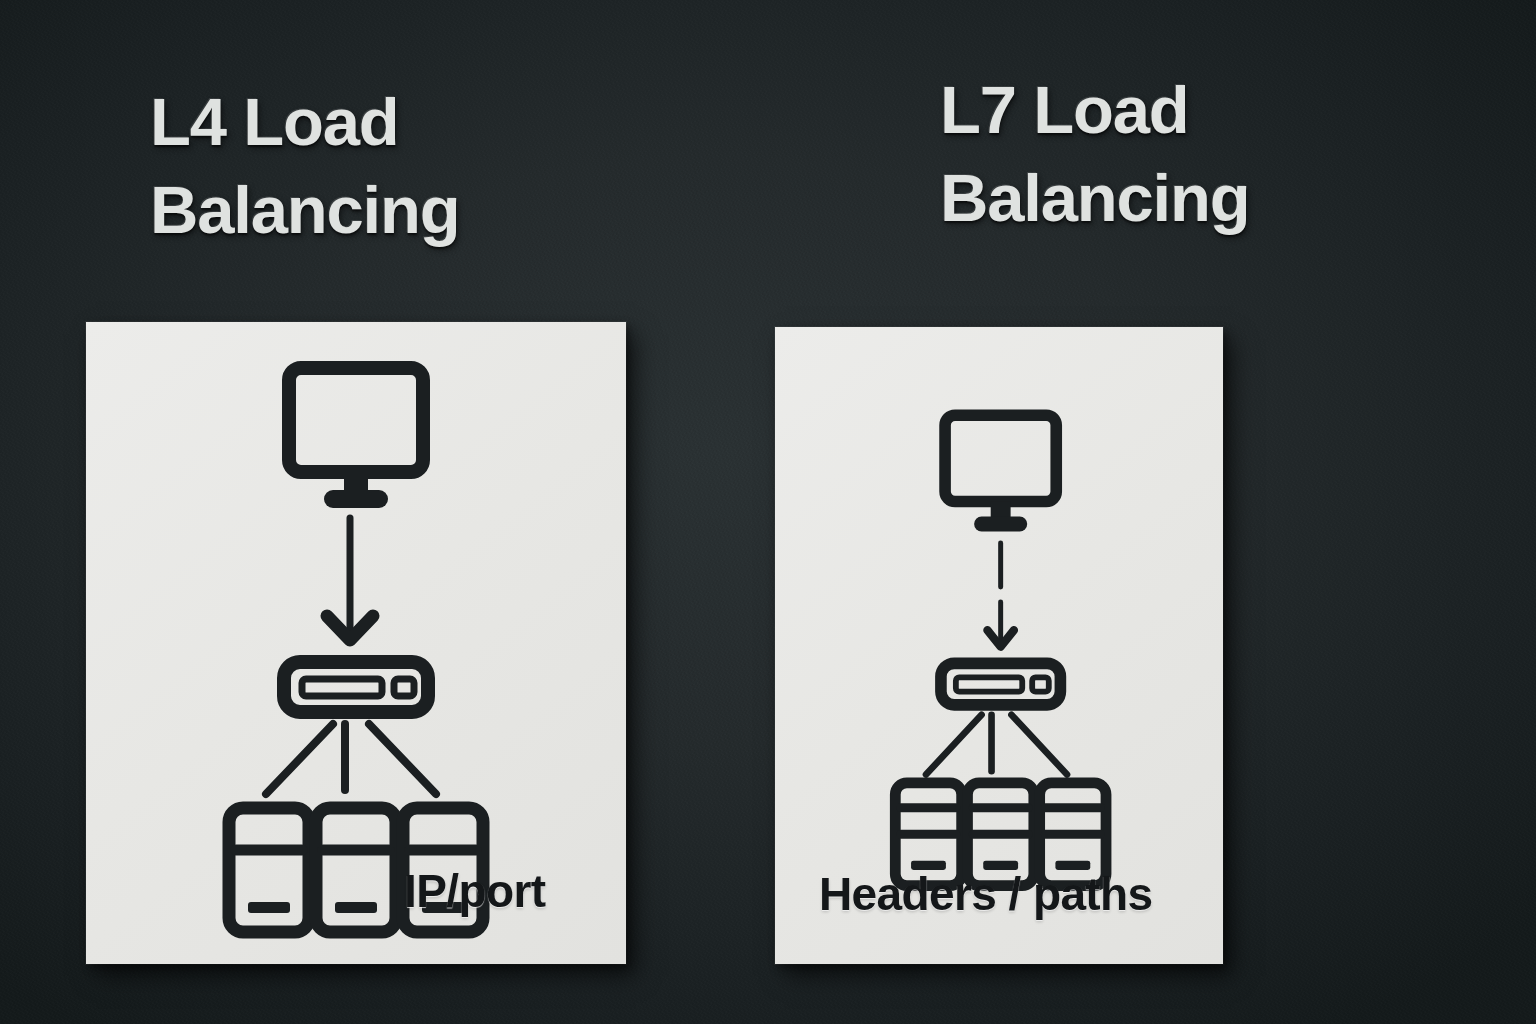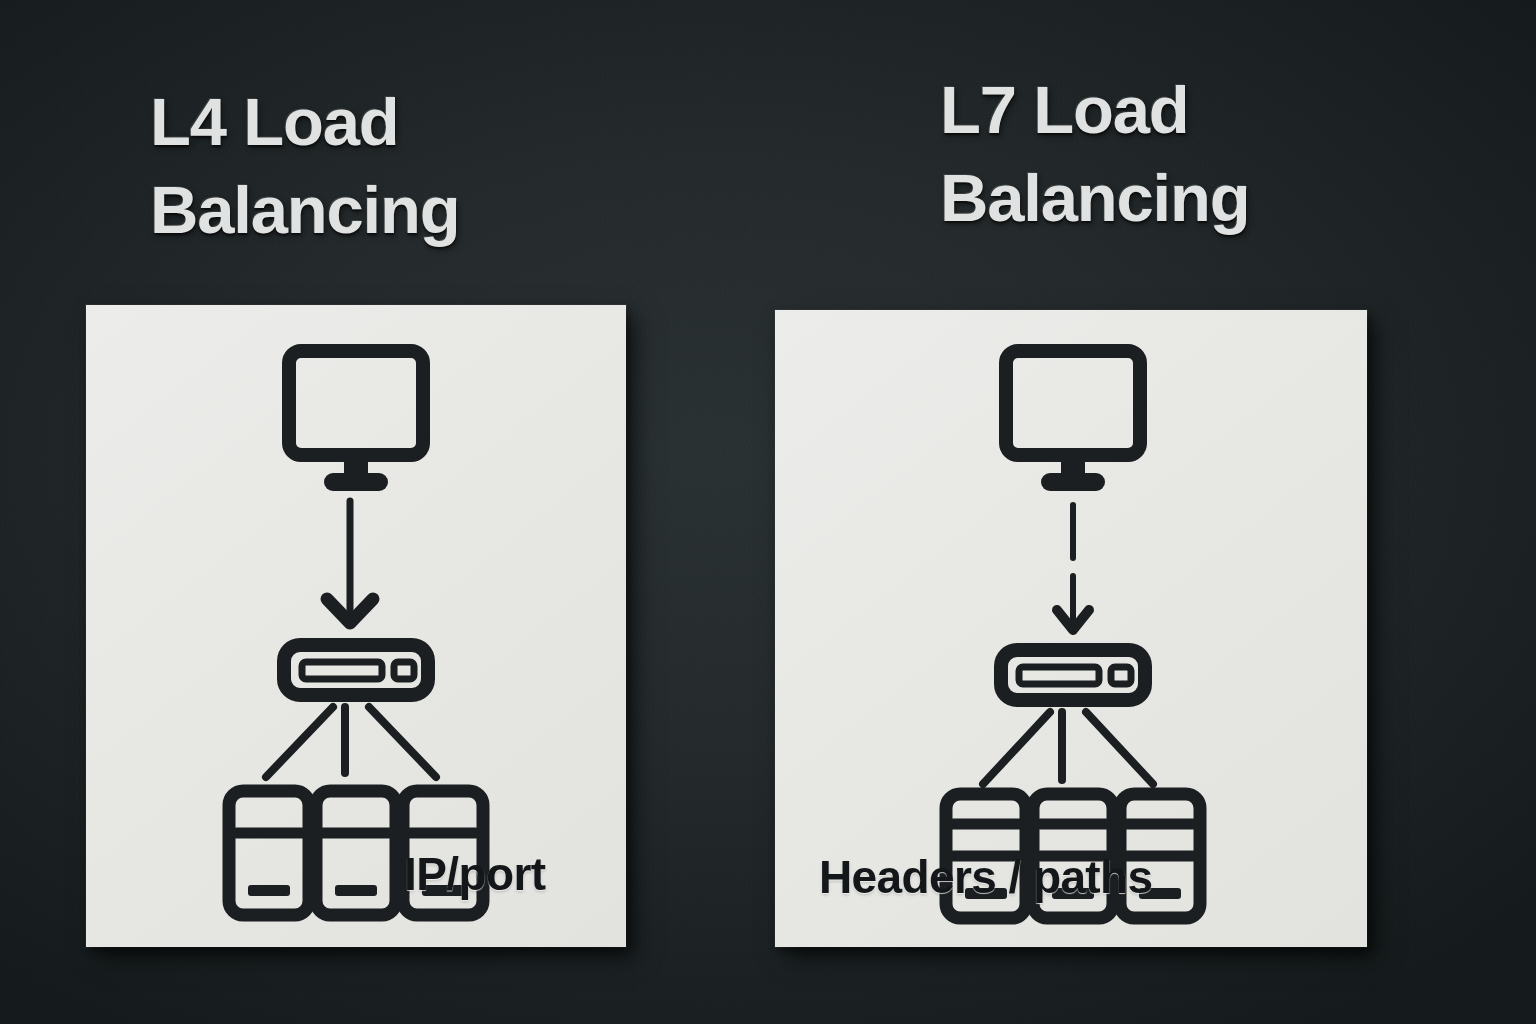--- a/index.html
+++ b/index.html
@@ -45,23 +45,24 @@
   #title-left  { left: 150px; top: 78px; }
   #title-right { left: 940px; top: 66px; }
 
   .card {
     position: absolute;
     background: linear-gradient(142deg, #ececea 0%, #e7e7e4 48%, #e2e2df 100%);
     box-shadow:
       10px 12px 22px rgba(0,0,0,.55),
       3px 4px 8px rgba(0,0,0,.42),
       0 0 0 1px rgba(255,255,255,.06);
+    margin-top: 17px;
   }
   #card-left  { left: 86px;  top: 305px; width: 540px; height: 642px; }
-  #card-right { left: 775px; top: 310px; width: 592px; height: 637px; }
+  #card-right { left: 775px; top: 310px; width: 448px; height: 637px; }
 
   .diagram {
     position: absolute;
     inset: 0;
   }
   .diagram svg { display: block; width: 100%; height: 100%; }
 
   .flow-label {
     position: absolute;
     color: #141719;

